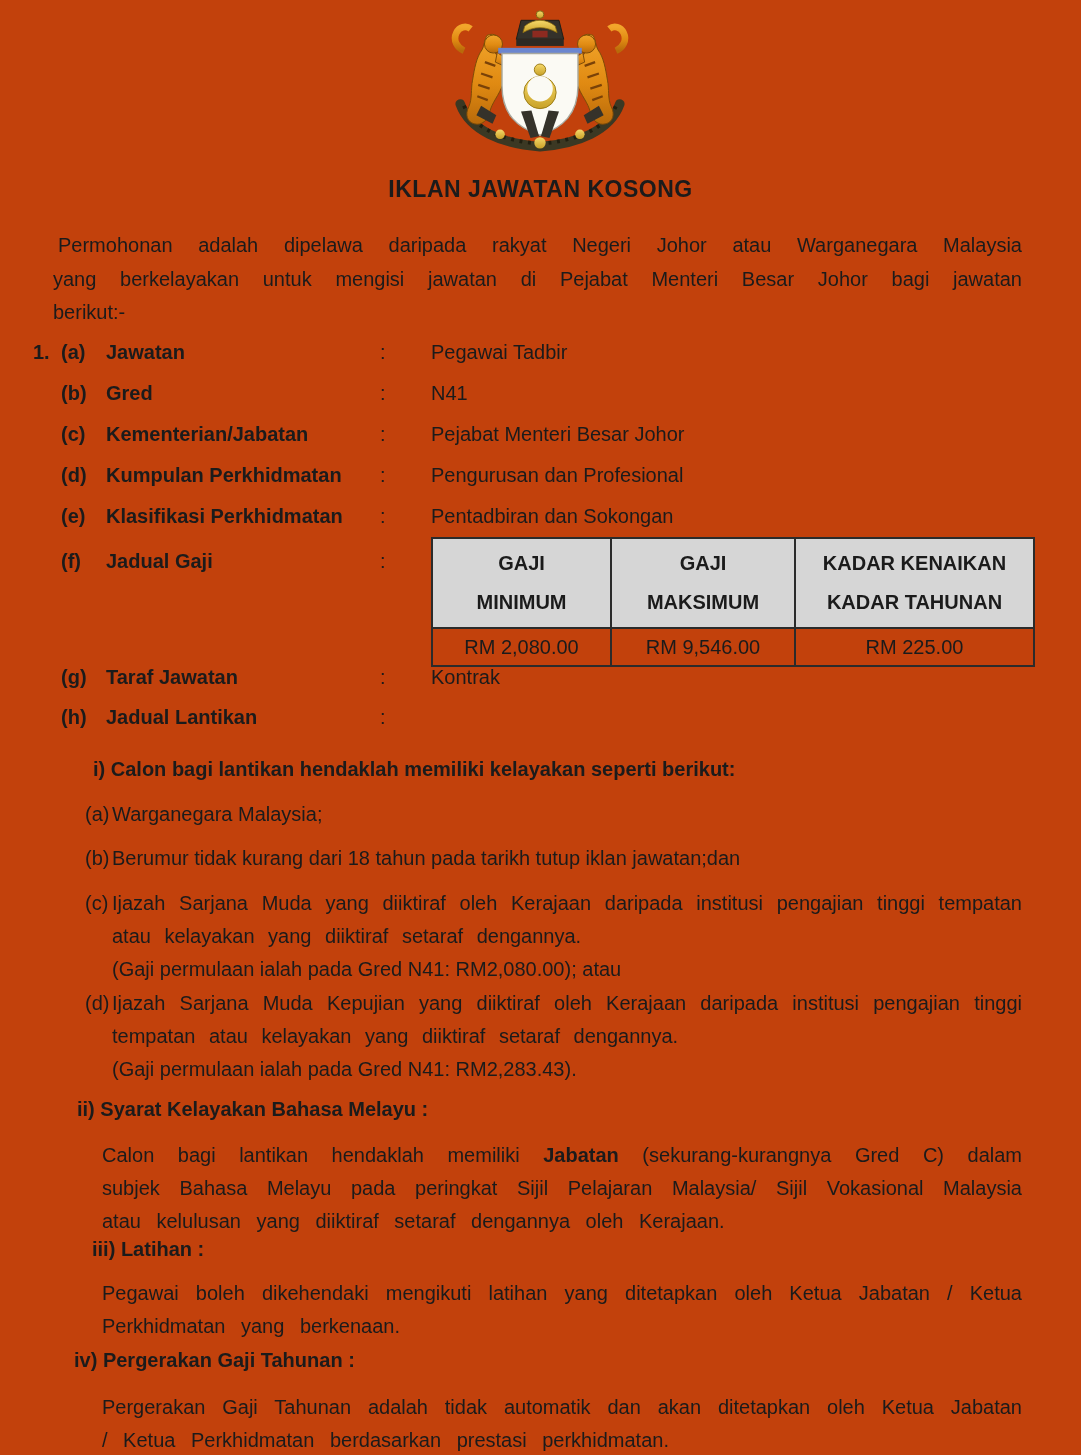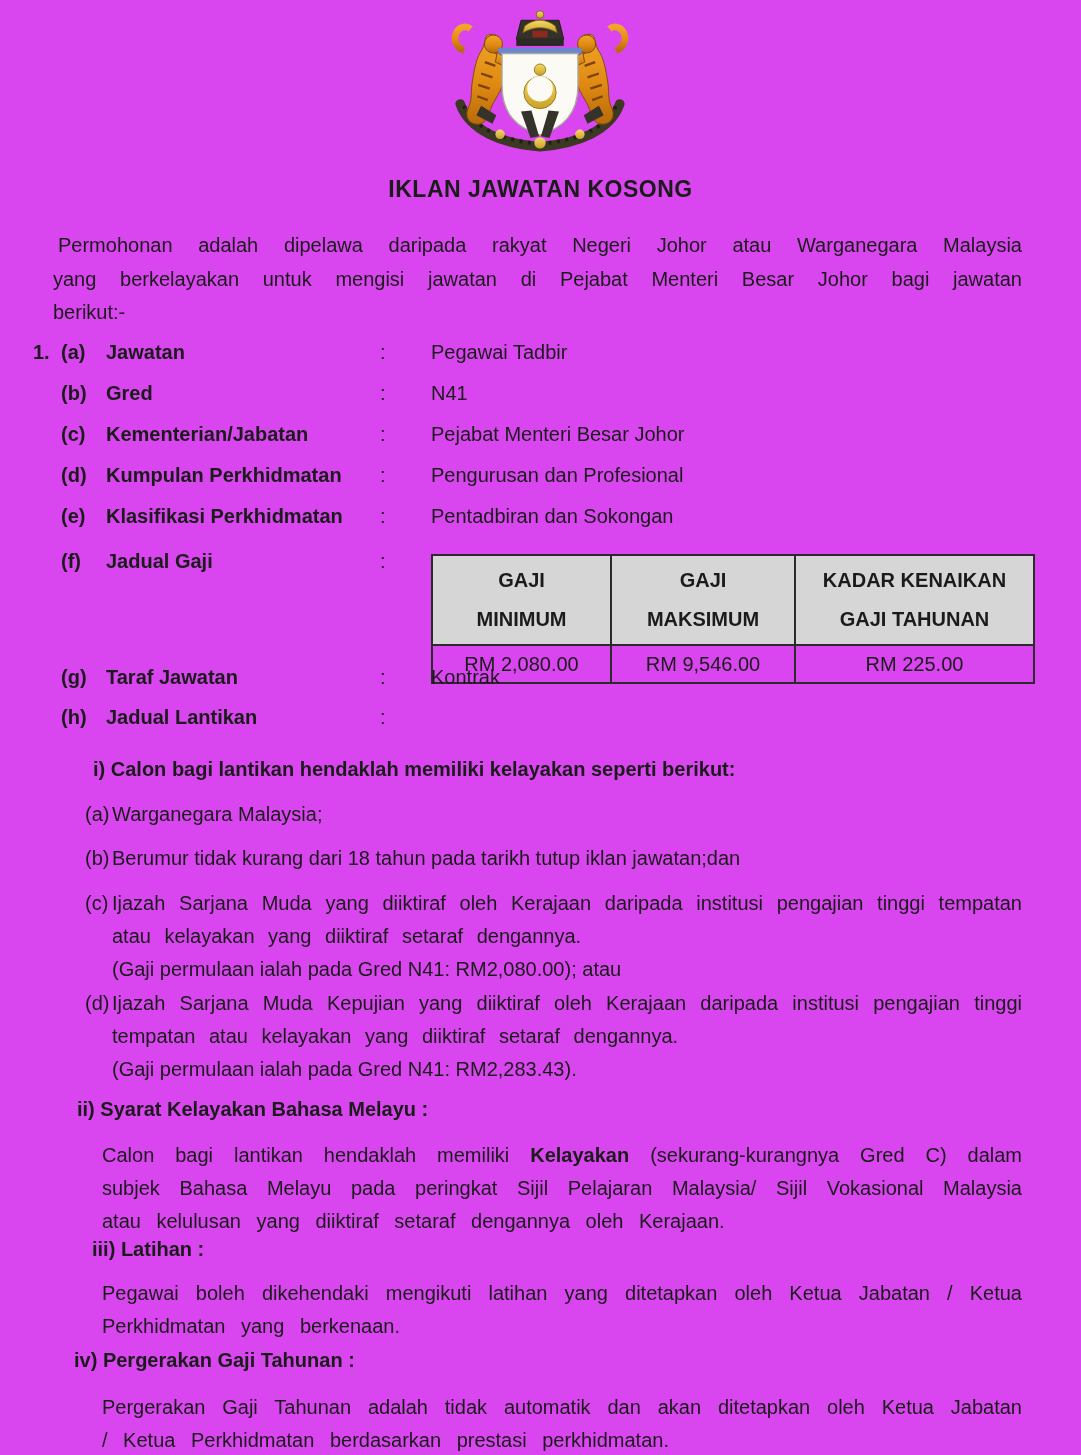--- a/index.html
+++ b/index.html
@@ -1,37 +1,37 @@
 <!DOCTYPE html>
 <html><head>
 <meta charset="utf-8">
 <style>
   html,body{margin:0;padding:0;background:#ffffff;}
-  .page{position:relative;width:1081px;height:1455px;background:#d946ef;overflow:hidden;
+  .page{position:relative;width:1081px;height:1455px;background:#c2410c;overflow:hidden;
         font-family:"Liberation Sans",sans-serif;color:#1b1b1b;}
 
   .crest{position:absolute;top:8px;left:445px;width:190px;height:150px;}
 
   .doc-title{position:absolute;top:176px;left:0;width:100%;text-align:center;
              font-weight:700;font-size:23px;letter-spacing:.5px;}
 
   .intro{position:absolute;top:229px;left:53px;width:969px;font-size:20px;
          line-height:33.5px;text-align:justify;word-spacing:14px;text-indent:5px;}
 
   
   .lrow{position:absolute;left:33px;width:1015px;display:grid;
         grid-template-columns:28px 45px 274px 51px 1fr;
         font-size:20px;line-height:24px;}
   .lrow .num,.lrow .mk,.lrow .lb{font-weight:700;}
   .row-a{top:340px}.row-b{top:381px}.row-c{top:422px}.row-d{top:463px}
   .row-e{top:504px}.row-f{top:537px}.row-g{top:665px}.row-h{top:705px}
   .row-f .mk,.row-f .lb,.row-f .cl{padding-top:12px;}
 
   
-  .salary{border-collapse:collapse;table-layout:fixed;width:596px;margin-top:17px;}
+  .salary{border-collapse:collapse;table-layout:fixed;width:596px;margin-top:0;}
   .salary th,.salary td{border:2px solid #2b2b2b;text-align:center;font-size:20px;padding:0;}
   .salary th{font-weight:700;height:88px;vertical-align:middle;}
   .salary th .hl{display:block;line-height:39px;}
   .salary td{height:36px;line-height:36px;}
   .c1{width:177px}.c2{width:182px}.c3{width:237px}
 
   
   .sec-head{position:absolute;font-weight:700;font-size:20px;line-height:25px;white-space:nowrap;}
   .head-i{top:757px;left:93px;}
   .head-ii{top:1097px;left:77px;}
@@ -159,21 +159,21 @@
           <th class="c1 sal-th" style="background: rgb(214, 214, 214);">
             <span class="hl">GAJI</span>
             <span class="hl">MINIMUM</span>
           </th>
           <th class="c2 sal-th" style="background: rgb(214, 214, 214);">
             <span class="hl">GAJI</span>
             <span class="hl">MAKSIMUM</span>
           </th>
           <th class="c3 sal-th" style="background: rgb(214, 214, 214);">
             <span class="hl">KADAR KENAIKAN</span>
-            <span class="hl">GAJI TAHUNAN</span>
+            <span class="hl">KADAR TAHUNAN</span>
           </th>
         </tr>
         <tr>
           <td>RM 2,080.00</td>
           <td>RM 9,546.00</td>
           <td>RM 225.00</td>
         </tr>
       </tbody>
         </table>
     </span>
@@ -214,21 +214,21 @@
   <div class="item item-d">
     <span class="imk">(d)</span>
     <span class="txt">
       <span class="main" style="display:block">Ijazah Sarjana Muda Kepujian yang diiktiraf oleh Kerajaan daripada institusi pengajian tinggi tempatan atau kelayakan yang diiktiraf setaraf dengannya.</span>
       <span class="note" style="display:block">(Gaji permulaan ialah pada Gred N41: RM2,283.43).</span>
     </span>
   </div>
 
   <div class="sec-head head-ii">ii) Syarat Kelayakan Bahasa Melayu :</div>
   <div class="body-par par-ii">
-    <span>Calon bagi lantikan hendaklah memiliki </span><span class="bold">Kelayakan</span><span> (sekurang-kurangnya Gred C) dalam subjek Bahasa Melayu pada peringkat Sijil Pelajaran Malaysia/ Sijil Vokasional Malaysia atau kelulusan yang diiktiraf setaraf dengannya oleh Kerajaan.</span>
+    <span>Calon bagi lantikan hendaklah memiliki </span><span class="bold">Jabatan</span><span> (sekurang-kurangnya Gred C) dalam subjek Bahasa Melayu pada peringkat Sijil Pelajaran Malaysia/ Sijil Vokasional Malaysia atau kelulusan yang diiktiraf setaraf dengannya oleh Kerajaan.</span>
   </div>
 
   <div class="sec-head head-iii">iii) Latihan :</div>
   <div class="body-par par-iii">Pegawai boleh dikehendaki mengikuti latihan yang ditetapkan oleh Ketua Jabatan / Ketua Perkhidmatan yang berkenaan.</div>
 
   <div class="sec-head head-iv">iv) Pergerakan Gaji Tahunan :</div>
   <div class="body-par par-iv">Pergerakan Gaji Tahunan adalah tidak automatik dan akan ditetapkan oleh Ketua Jabatan / Ketua Perkhidmatan berdasarkan prestasi perkhidmatan.</div>
 
 </div>
 

